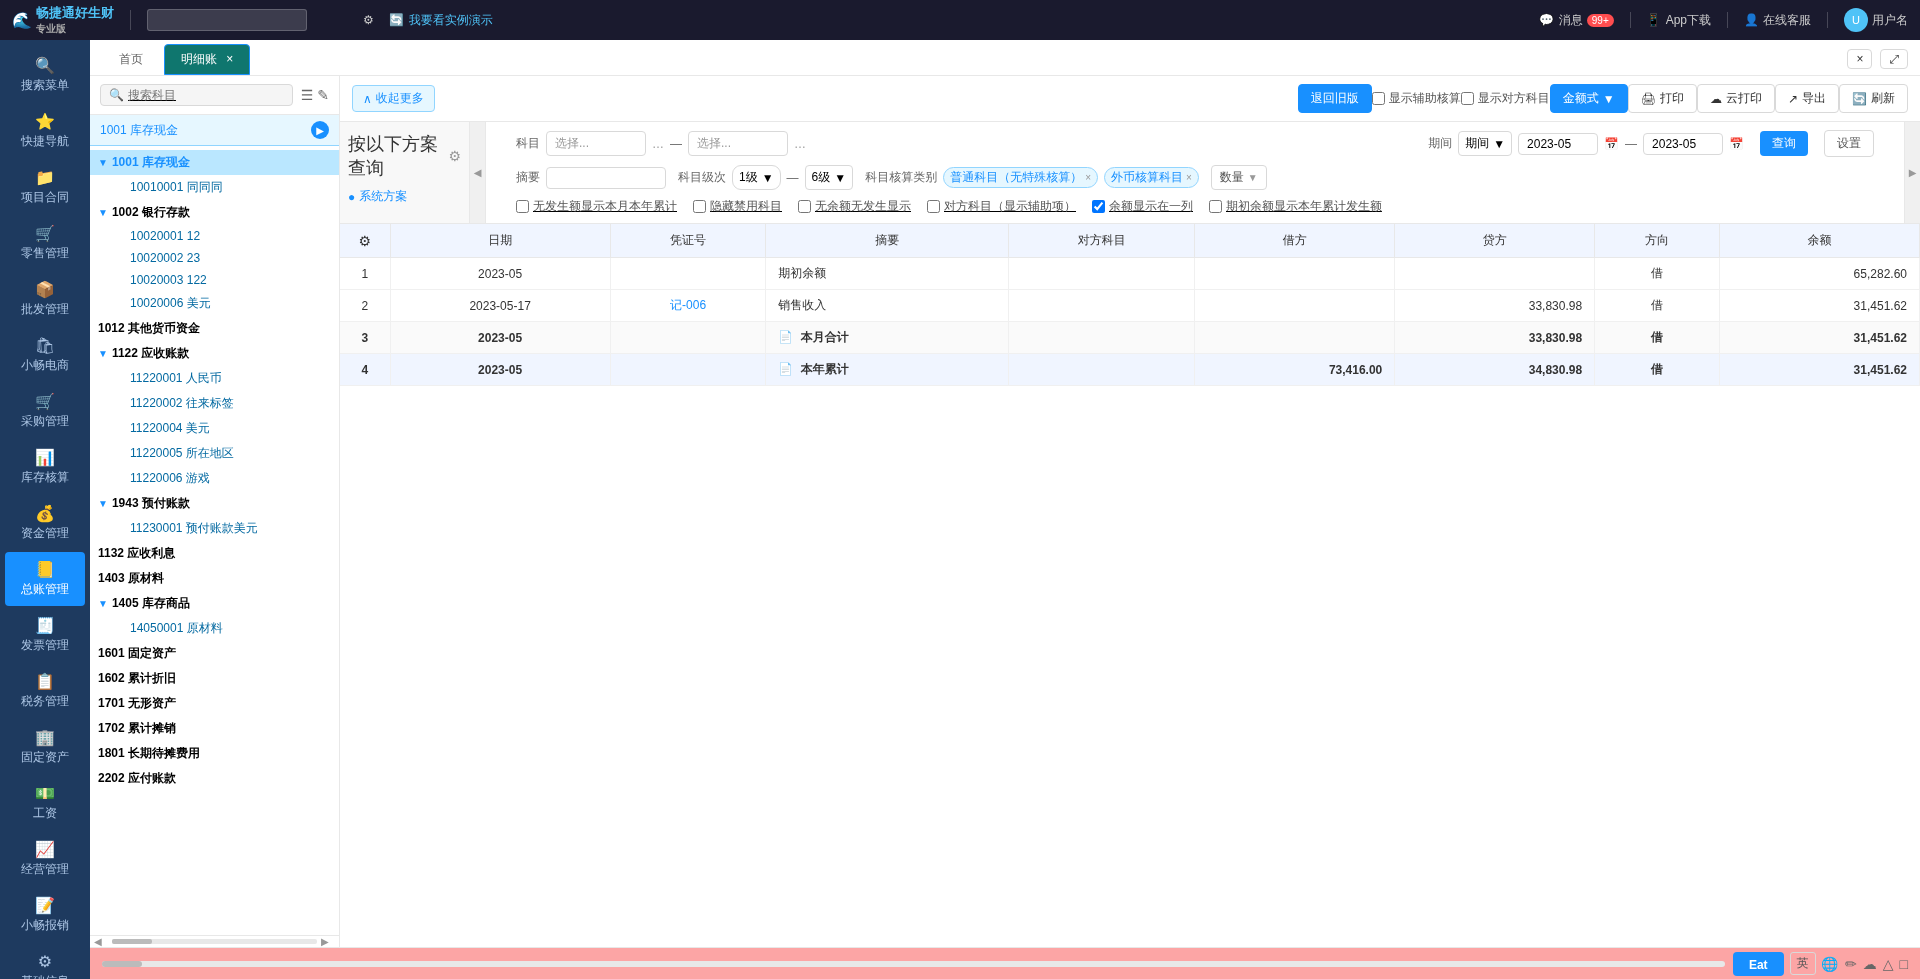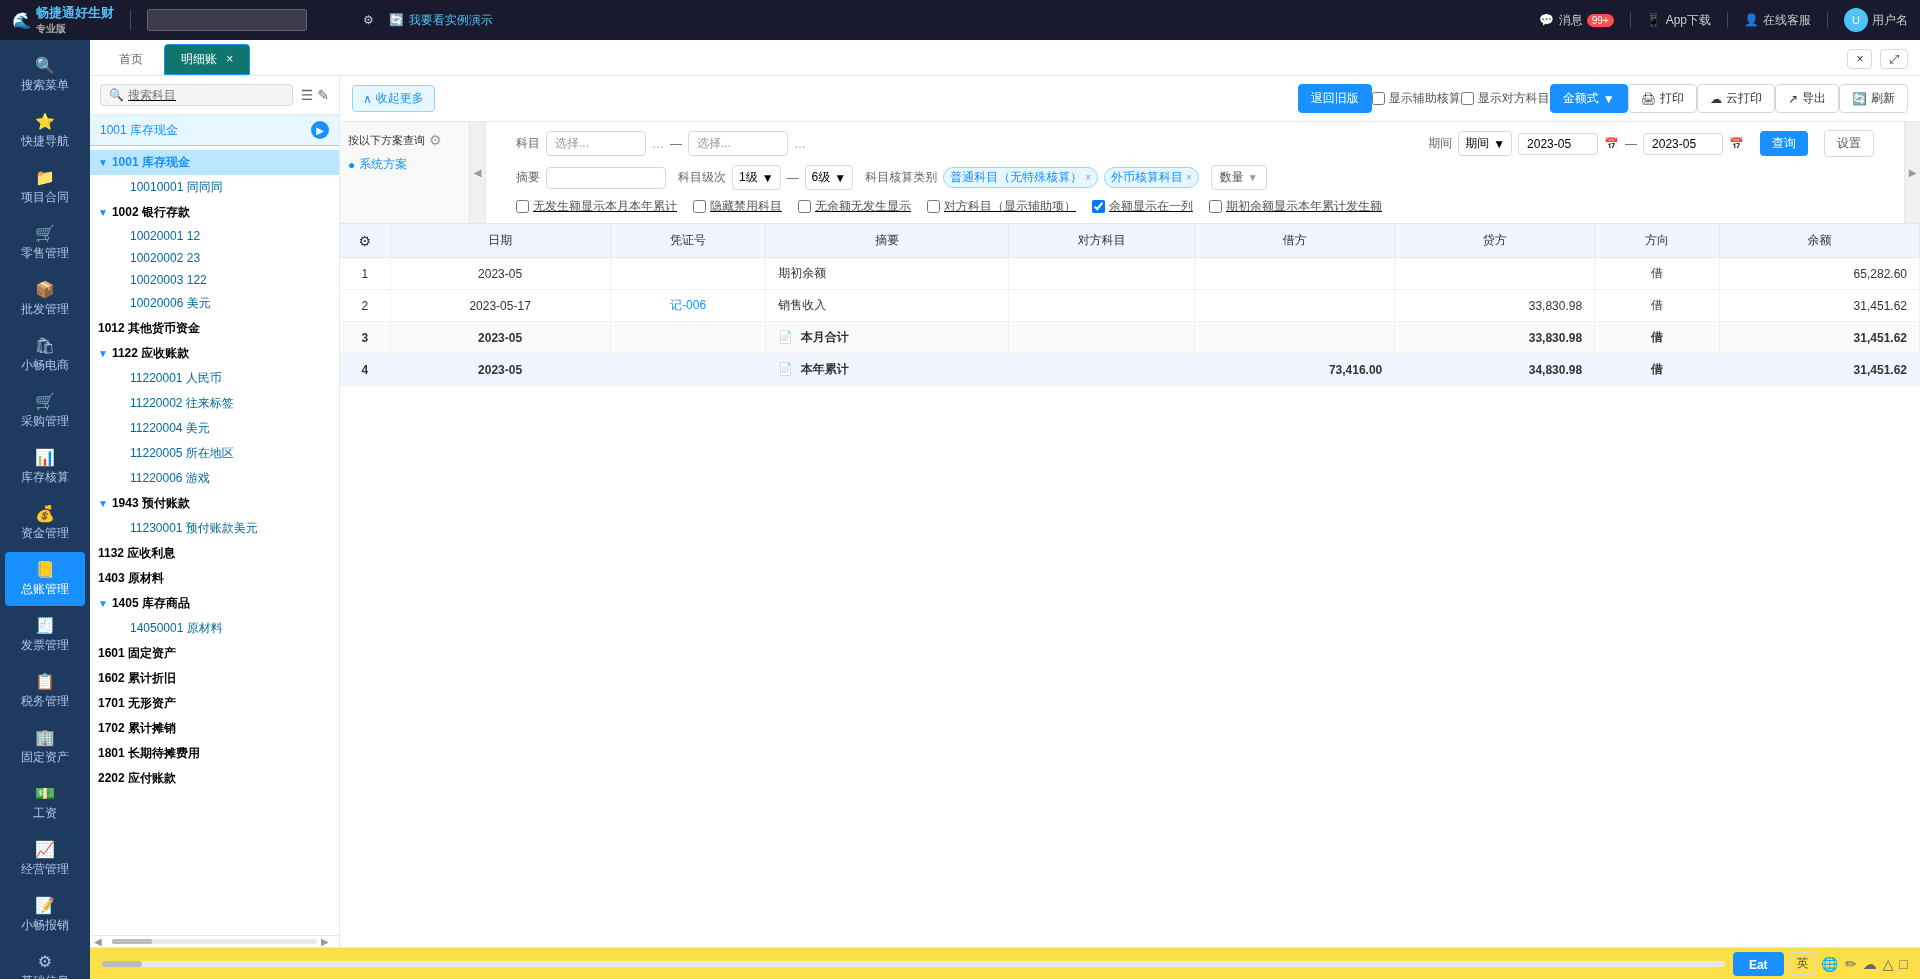--- a/index.html
+++ b/index.html
@@ -398,21 +398,21 @@
               <span>🔄</span>
               <span>刷新</span>
             </button>
           </div>
         </div>
 
         <div style="background:#fff; border-bottom:1px solid #e8e8e8; display:flex;">
 
           <div style="width:130px; background:#f8f8f8; border-right:1px solid #e8e8e8; padding:10px 8px; flex-shrink:0;">
             <div style="display:flex; align-items:center; gap:4px; margin-bottom:8px;">
-              <span style="font-size:11px; color:#333;">按以下方案查询</span>
+              <span style="font-size:18px; color:#333;">按以下方案查询</span>
               <span style="cursor:pointer; color:#999; font-size:14px;">⚙</span>
             </div>
             <div style="display:flex; align-items:center; gap:4px; color:#1890ff; cursor:pointer; font-size:12px;">
               <span style="color:#1890ff;">●</span>
               <span>系统方案</span>
             </div>
           </div>
 
           <div style="width:16px; background:#f0f0f0; border-right:1px solid #e8e8e8; cursor:pointer; display:flex; align-items:center; justify-content:center; color:#999;">
             <span style="font-size:10px;">◀</span>
@@ -456,21 +456,21 @@
             </div>
 
             <div style="display:flex; align-items:center; gap:12px; margin-bottom:8px; flex-wrap:wrap;">
               <div style="display:flex; align-items:center; gap:6px;">
                 <span style="color:#666;">摘要</span>
                 <input type="text" style="border: 1px solid rgb(217, 217, 217); border-radius: 4px; padding: 3px 8px; font-size: 12px; width: 120px; outline: none;">
               </div>
 
               <div style="display:flex; align-items:center; gap:6px;">
                 <span style="color:#666;">科目级次</span>
-                <div style="border:1px solid #d9d9d9; border-radius:4px; padding:3px 6px; font-size:12px; display:flex; align-items:center; gap:4px; cursor:pointer;">
+                <div style="border:1px solid #d9d9d9; border-radius:9px; padding:3px 6px; font-size:12px; display:flex; align-items:center; gap:4px; cursor:pointer;">
                   <span>1级</span>
                   <span>▼</span>
                 </div>
                 <span style="color:#666;">—</span>
                 <div style="border:1px solid #d9d9d9; border-radius:4px; padding:3px 6px; font-size:12px; display:flex; align-items:center; gap:4px; cursor:pointer;">
                   <span>6级</span>
                   <span>▼</span>
                 </div>
               </div>
 
@@ -616,21 +616,21 @@
                 <td class="text-right" style="font-weight:bold;">31,451.62</td>
               </tr>
             </tbody>
           </table>
         </div>
 
       </div>
 
     </div>
 
-    <div style="height:32px; background:#fde047; border-top:1px solid #e8e8e8; display:flex; align-items:center; padding:0 12px; gap:8px; flex-shrink:0;">
+    <div style="height:32px; background:#fca5a5; border-top:1px solid #e8e8e8; display:flex; align-items:center; padding:0 12px; gap:8px; flex-shrink:0;">
       <div style="flex:1; height:6px; background:#e8e8e8; border-radius:3px; position:relative;">
         <div style="width:40px; height:6px; background:#bbb; border-radius:3px;"></div>
       </div>
       <div style="display:flex; align-items:center; gap:6px;">
         <button style="background:#1890ff; color:#fff; border:none; border-radius:4px; padding:4px 16px; cursor:pointer; font-size:14px; font-weight:bold;">
           <span>Eat</span>
         </button>
         <span style="cursor:pointer; border:1px solid #d9d9d9; padding:2px 6px; border-radius:3px; font-size:12px; color:#555;">
           <span>英</span>
         </span>

